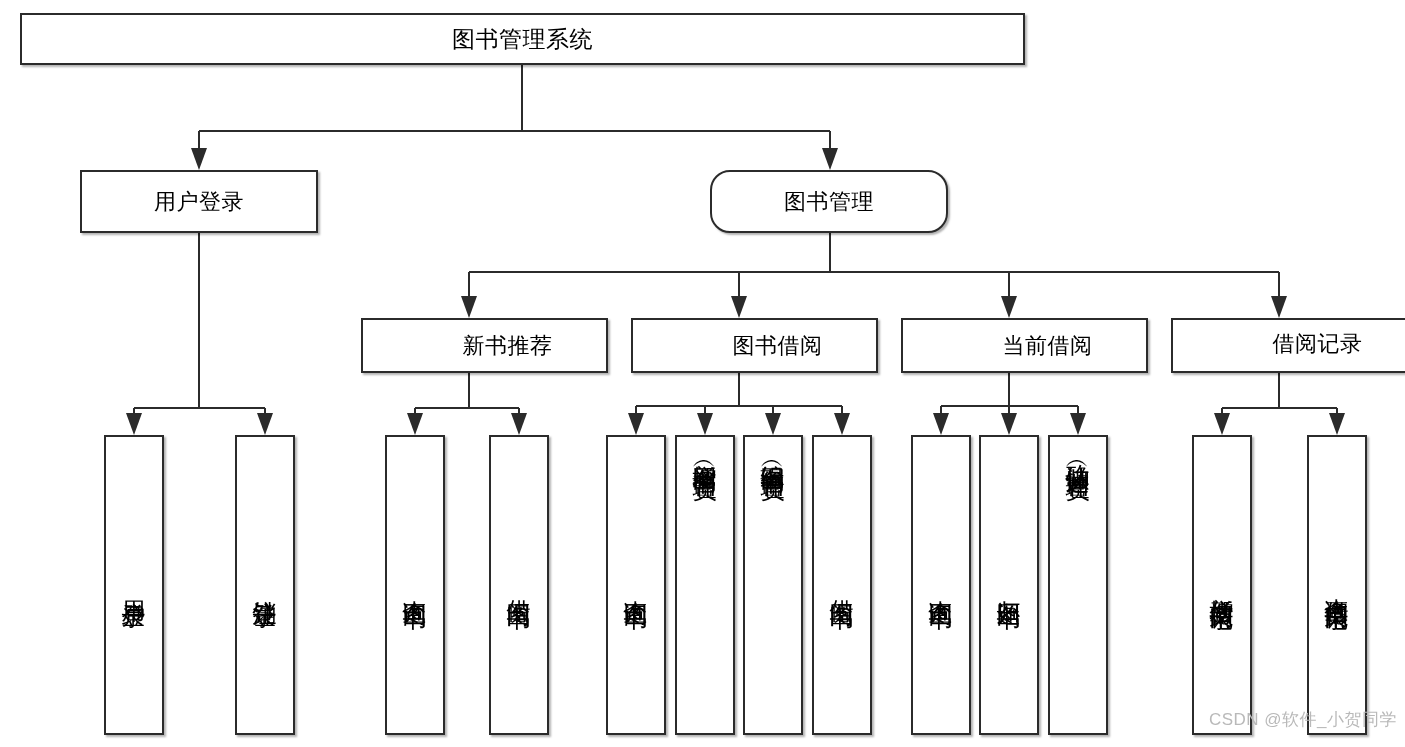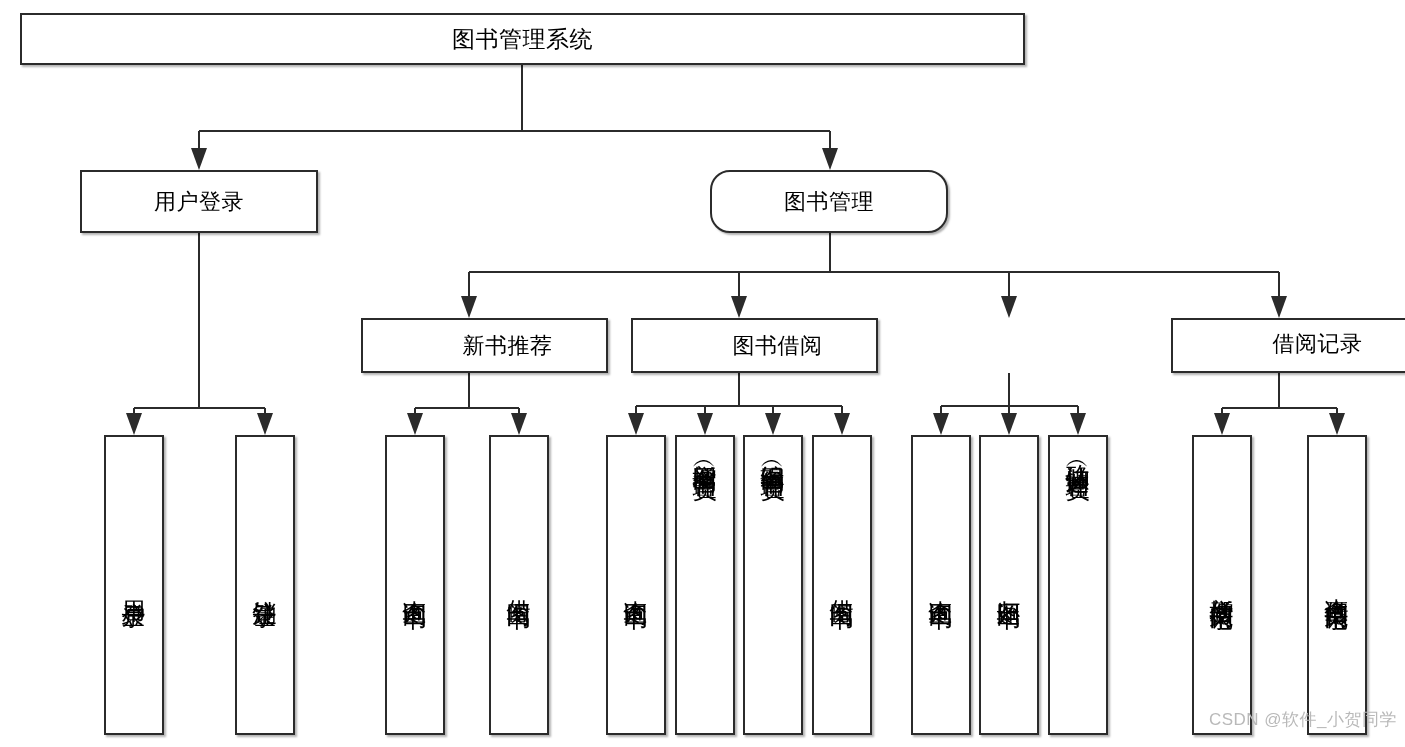--- a/index.html
+++ b/index.html
@@ -187,20 +187,23 @@
   <div class="node l2 n-books">
     <span class="label">图书管理</span>
   </div>
 
   <div class="node l3 n-recommend">
     <span class="label">新书推荐</span>
   </div>
   <div class="node l3 n-borrow">
     <span class="label">图书借阅</span>
   </div>
+  <div class="node l3 n-current">
+    <span class="label">当前借阅</span>
+  </div>
   <div class="node l3 n-record">
     <span class="label">借阅记录</span>
   </div>
 
   <div class="node leaf short" style="left:104px;">
     <span class="label">用户登录</span>
   </div>
   <div class="node leaf short" style="left:235px;">
     <span class="label">注销登录</span>
   </div>

